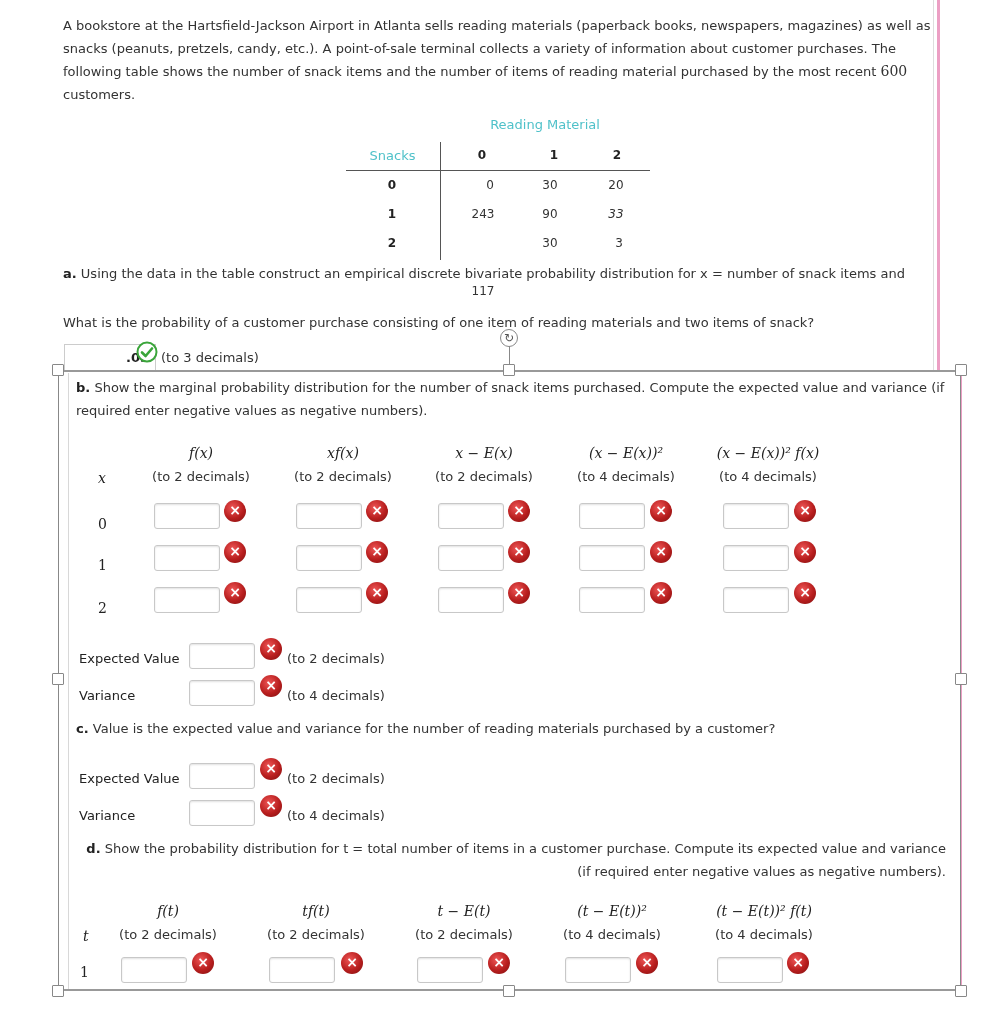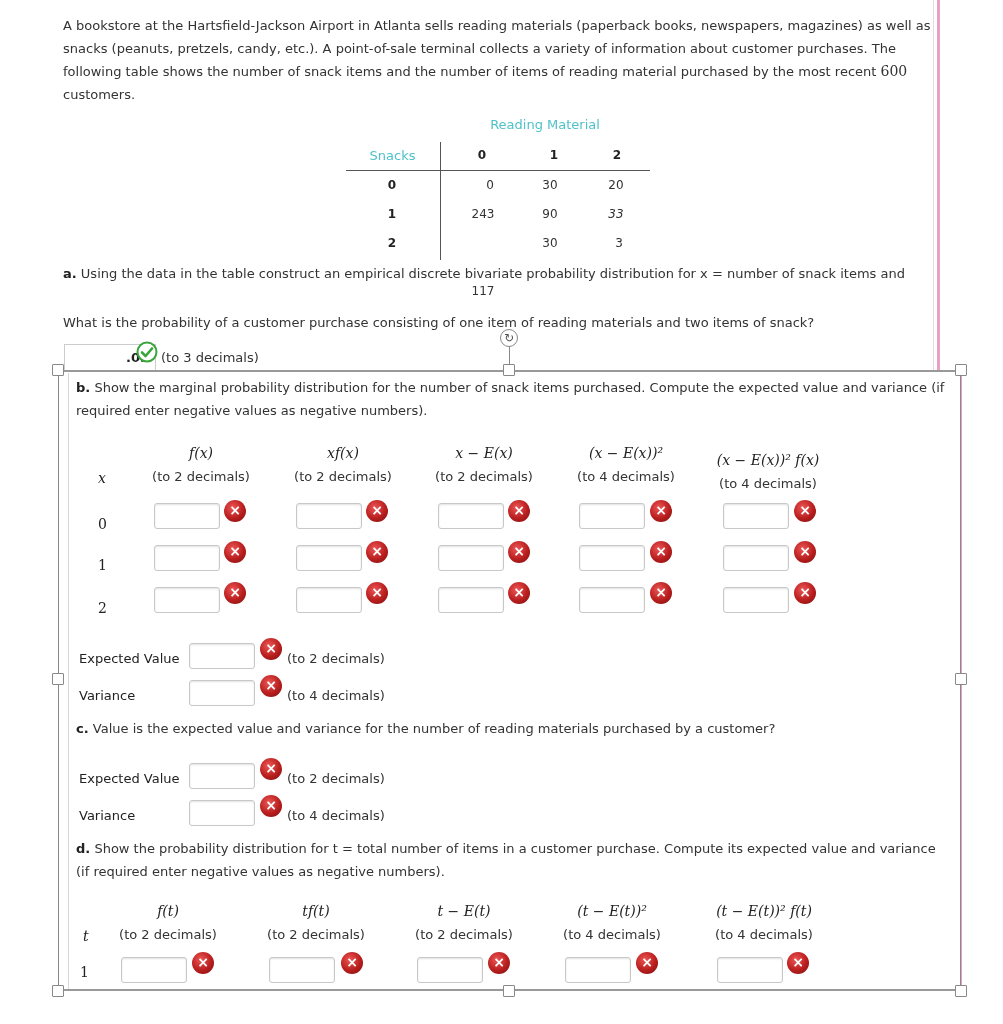--- a/index.html
+++ b/index.html
@@ -132,21 +132,21 @@
     <div class="d">(to 2 decimals)</div>
   </div>
 <div class="colhead" style="left:414px; top:445px;">
     <div class="m">x − E(x)</div>
     <div class="d">(to 2 decimals)</div>
   </div>
 <div class="colhead" style="left:556px; top:445px;">
     <div class="m">(x − E(x))²</div>
     <div class="d">(to 4 decimals)</div>
   </div>
-<div class="colhead" style="left:698px; top:445px;margin-top:7px;">
+<div class="colhead" style="left:698px; top:445px;">
     <div class="m">(x − E(x))² f(x)</div>
     <div class="d">(to 4 decimals)</div>
   </div>
 
 <div class="rowlbl" style="left:98px; top:516px;">0</div>
 <div class="rowlbl" style="left:98px; top:557px;">1</div>
 <div class="rowlbl" style="left:98px; top:600px;">2</div>
 
 <div class="inp" style="left:154px; top:503px;"></div>
 <div class="xicon" style="left:224px; top:500px;">×</div>
@@ -199,21 +199,21 @@
 <div class="fieldlbl" style="left:79px; top:771px;">Expected Value</div>
 <div class="inp" style="left:189px; top:763px;"></div>
 <div class="xicon" style="left:260px; top:758px;">×</div>
 <div class="abs hint" style="left:287px; top:771px;">(to 2 decimals)</div>
 
 <div class="fieldlbl" style="left:79px; top:808px;">Variance</div>
 <div class="inp" style="left:189px; top:800px;"></div>
 <div class="xicon" style="left:260px; top:795px;">×</div>
 <div class="abs hint" style="left:287px; top:808px;">(to 4 decimals)</div>
 
-<div class="section-text" style="left:76px; top:837px;">
+<div class="section-text" style="left:76px; top:837px;text-align:right;">
   <b class="lbl">d.</b>
   <span>Show the probability distribution for t = total number of items in a customer purchase. Compute its expected value and variance (if required enter negative values as negative numbers).</span>
 </div>
 
 <div class="rowlbl serif" style="left:83px; top:928px;">t</div>
 <div class="colhead" style="left:98px; top:903px;">
     <div class="m">f(t)</div>
     <div class="d">(to 2 decimals)</div>
   </div>
 <div class="colhead" style="left:246px; top:903px;">

